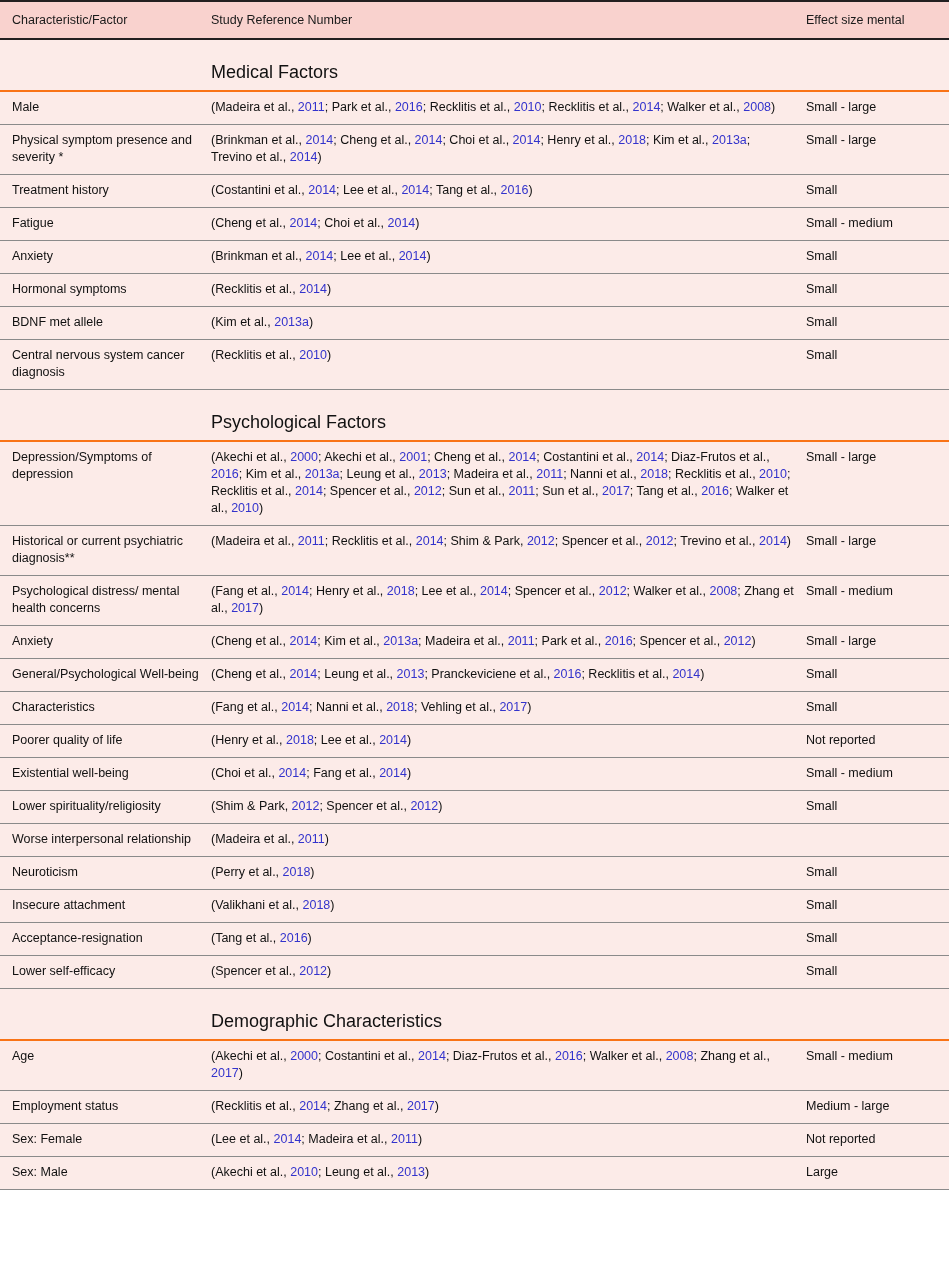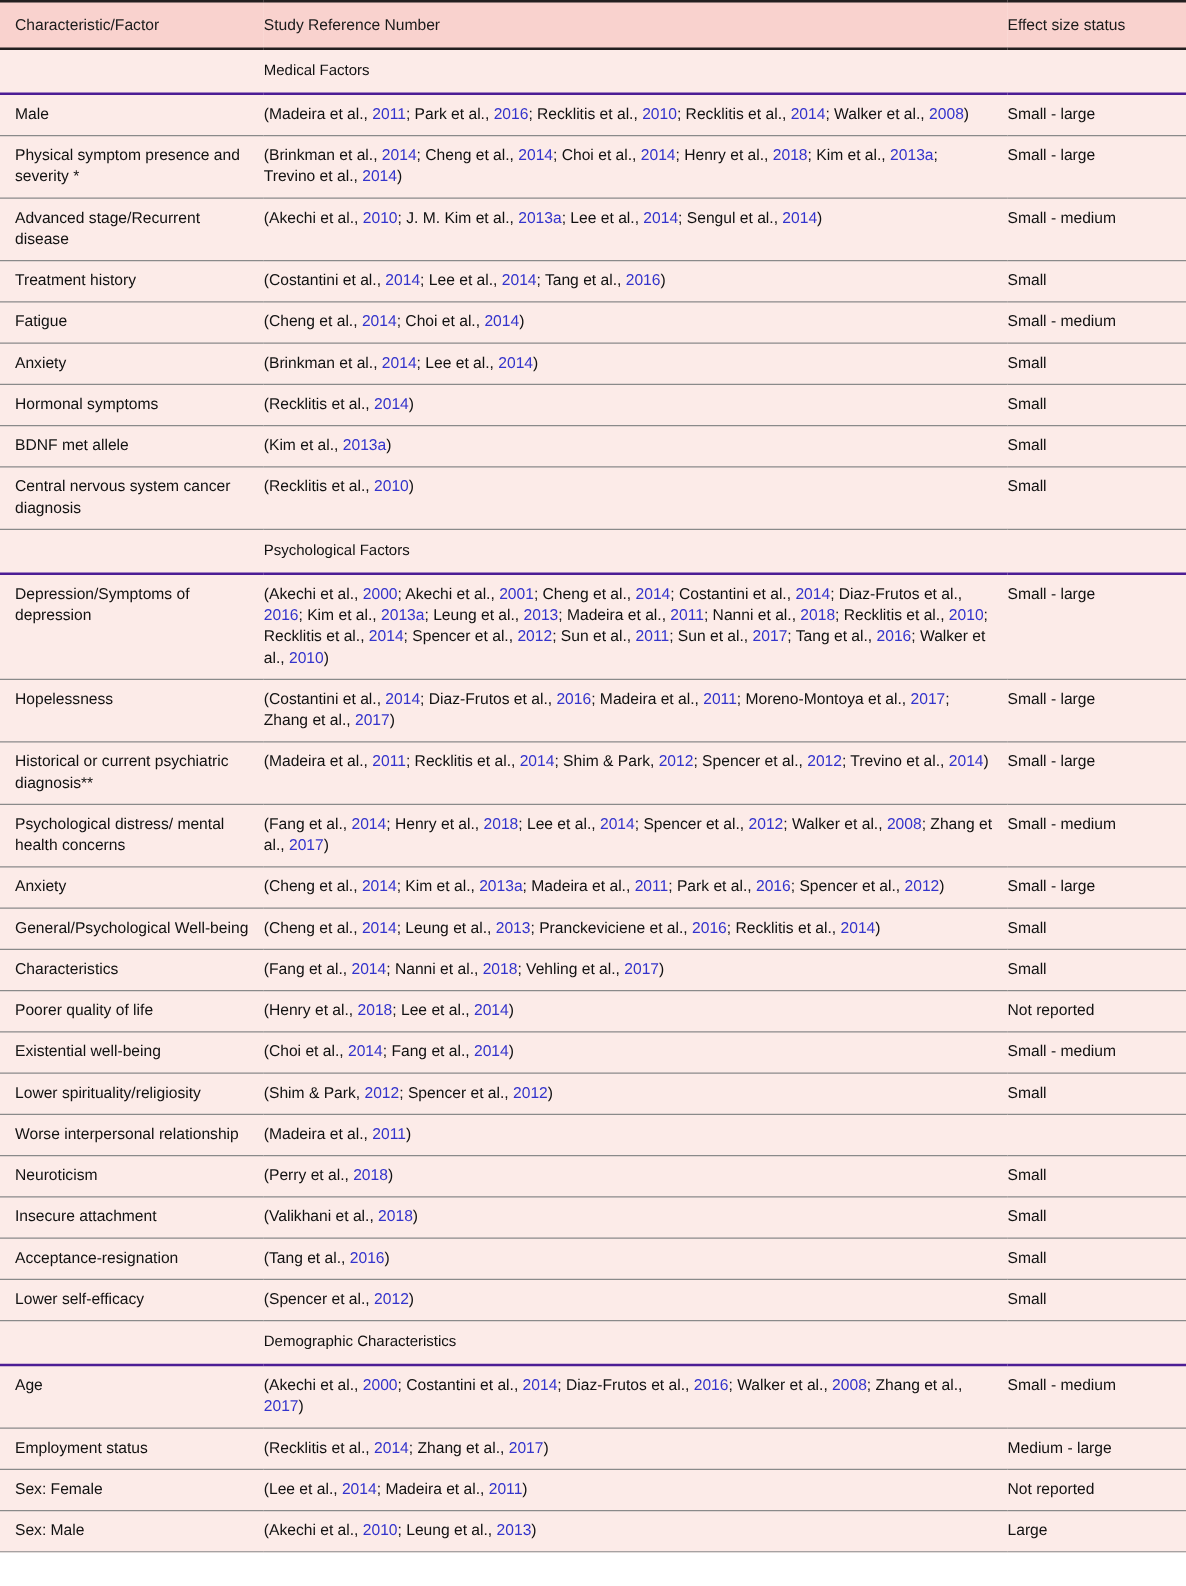--- a/index.html
+++ b/index.html
@@ -66,26 +66,26 @@
   }
   tbody tr.data-row > td.col-refs {
     padding-right: 12px;
   }
   tbody tr.data-row > td.col-effect {
     padding-right: 10px;
   }
 
   
   tbody tr.section-row > td {
-    font-size: 12px;
+    font-size: 18px;
     line-height: 17px;
     vertical-align: top;
-    padding: 8px 8px 9px 0;
+    padding: 24px 8px 9px 0;
     background: #fcebe8;
-    border-bottom: 2px solid #4c1d95;
+    border-bottom: 2px solid #f97316;
     color: #111111;
   }
   tbody tr.section-row > td.col-factor { padding-left: 12px; }
 
   
   .yr {
     color: #3333cc;
   }
 
   .refcell { white-space: normal; }
@@ -97,45 +97,40 @@
   <table class="ref-table">
     <colgroup>
       <col class="c1">
       <col class="c2">
       <col class="c3">
     </colgroup>
     <thead>
       <tr class="head-row">
         <th class="h1">Characteristic/Factor</th>
         <th class="h2">Study Reference Number</th>
-        <th class="h3">Effect size status</th>
+        <th class="h3">Effect size mental</th>
       </tr>
     </thead>
     <tbody id="tbody">
         <tr class="section-row">
           <td class="col-factor"></td>
           <td class="col-refs">Medical Factors</td>
           <td class="col-effect"></td>
         </tr>
         <tr class="data-row">
           <td class="col-factor">Male</td>
           <td class="col-refs refcell">(Madeira et al., <span class="yr">2011</span>; Park et al., <span class="yr">2016</span>; Recklitis et al., <span class="yr">2010</span>; Recklitis et al., <span class="yr">2014</span>; Walker et al., <span class="yr">2008</span>)</td>
           <td class="col-effect">Small - large</td>
         </tr>
         <tr class="data-row">
           <td class="col-factor">Physical symptom presence and severity *</td>
           <td class="col-refs refcell">(Brinkman et al., <span class="yr">2014</span>; Cheng et al., <span class="yr">2014</span>; Choi et al., <span class="yr">2014</span>; Henry et al., <span class="yr">2018</span>; Kim et al., <span class="yr">2013a</span>; Trevino et al., <span class="yr">2014</span>)</td>
           <td class="col-effect">Small - large</td>
         </tr>
         <tr class="data-row">
-          <td class="col-factor">Advanced stage/Recurrent disease</td>
-          <td class="col-refs refcell">(Akechi et al., <span class="yr">2010</span>; J. M. Kim et al., <span class="yr">2013a</span>; Lee et al., <span class="yr">2014</span>; Sengul et al., <span class="yr">2014</span>)</td>
-          <td class="col-effect">Small - medium</td>
-        </tr>
-        <tr class="data-row">
           <td class="col-factor">Treatment history</td>
           <td class="col-refs refcell">(Costantini et al., <span class="yr">2014</span>; Lee et al., <span class="yr">2014</span>; Tang et al., <span class="yr">2016</span>)</td>
           <td class="col-effect">Small</td>
         </tr>
         <tr class="data-row">
           <td class="col-factor">Fatigue</td>
           <td class="col-refs refcell">(Cheng et al., <span class="yr">2014</span>; Choi et al., <span class="yr">2014</span>)</td>
           <td class="col-effect">Small - medium</td>
         </tr>
         <tr class="data-row">
@@ -162,25 +157,20 @@
           <td class="col-factor"></td>
           <td class="col-refs">Psychological Factors</td>
           <td class="col-effect"></td>
         </tr>
         <tr class="data-row">
           <td class="col-factor">Depression/Symptoms of depression</td>
           <td class="col-refs refcell">(Akechi et al., <span class="yr">2000</span>; Akechi et al., <span class="yr">2001</span>; Cheng et al., <span class="yr">2014</span>; Costantini et al., <span class="yr">2014</span>; Diaz-Frutos et al., <span class="yr">2016</span>; Kim et al., <span class="yr">2013a</span>; Leung et al., <span class="yr">2013</span>; Madeira et al., <span class="yr">2011</span>; Nanni et al., <span class="yr">2018</span>; Recklitis et al., <span class="yr">2010</span>; Recklitis et al., <span class="yr">2014</span>; Spencer et al., <span class="yr">2012</span>; Sun et al., <span class="yr">2011</span>; Sun et al., <span class="yr">2017</span>; Tang et al., <span class="yr">2016</span>; Walker et al., <span class="yr">2010</span>)</td>
           <td class="col-effect">Small - large</td>
         </tr>
         <tr class="data-row">
-          <td class="col-factor">Hopelessness</td>
-          <td class="col-refs refcell">(Costantini et al., <span class="yr">2014</span>; Diaz-Frutos et al., <span class="yr">2016</span>; Madeira et al., <span class="yr">2011</span>; Moreno-Montoya et al., <span class="yr">2017</span>; Zhang et al., <span class="yr">2017</span>)</td>
-          <td class="col-effect">Small - large</td>
-        </tr>
-        <tr class="data-row">
           <td class="col-factor">Historical or current psychiatric diagnosis**</td>
           <td class="col-refs refcell">(Madeira et al., <span class="yr">2011</span>; Recklitis et al., <span class="yr">2014</span>; Shim &amp; Park, <span class="yr">2012</span>; Spencer et al., <span class="yr">2012</span>; Trevino et al., <span class="yr">2014</span>)</td>
           <td class="col-effect">Small - large</td>
         </tr>
         <tr class="data-row">
           <td class="col-factor">Psychological distress/ mental health concerns</td>
           <td class="col-refs refcell">(Fang et al., <span class="yr">2014</span>; Henry et al., <span class="yr">2018</span>; Lee et al., <span class="yr">2014</span>; Spencer et al., <span class="yr">2012</span>; Walker et al., <span class="yr">2008</span>; Zhang et al., <span class="yr">2017</span>)</td>
           <td class="col-effect">Small - medium</td>
         </tr>
         <tr class="data-row">

